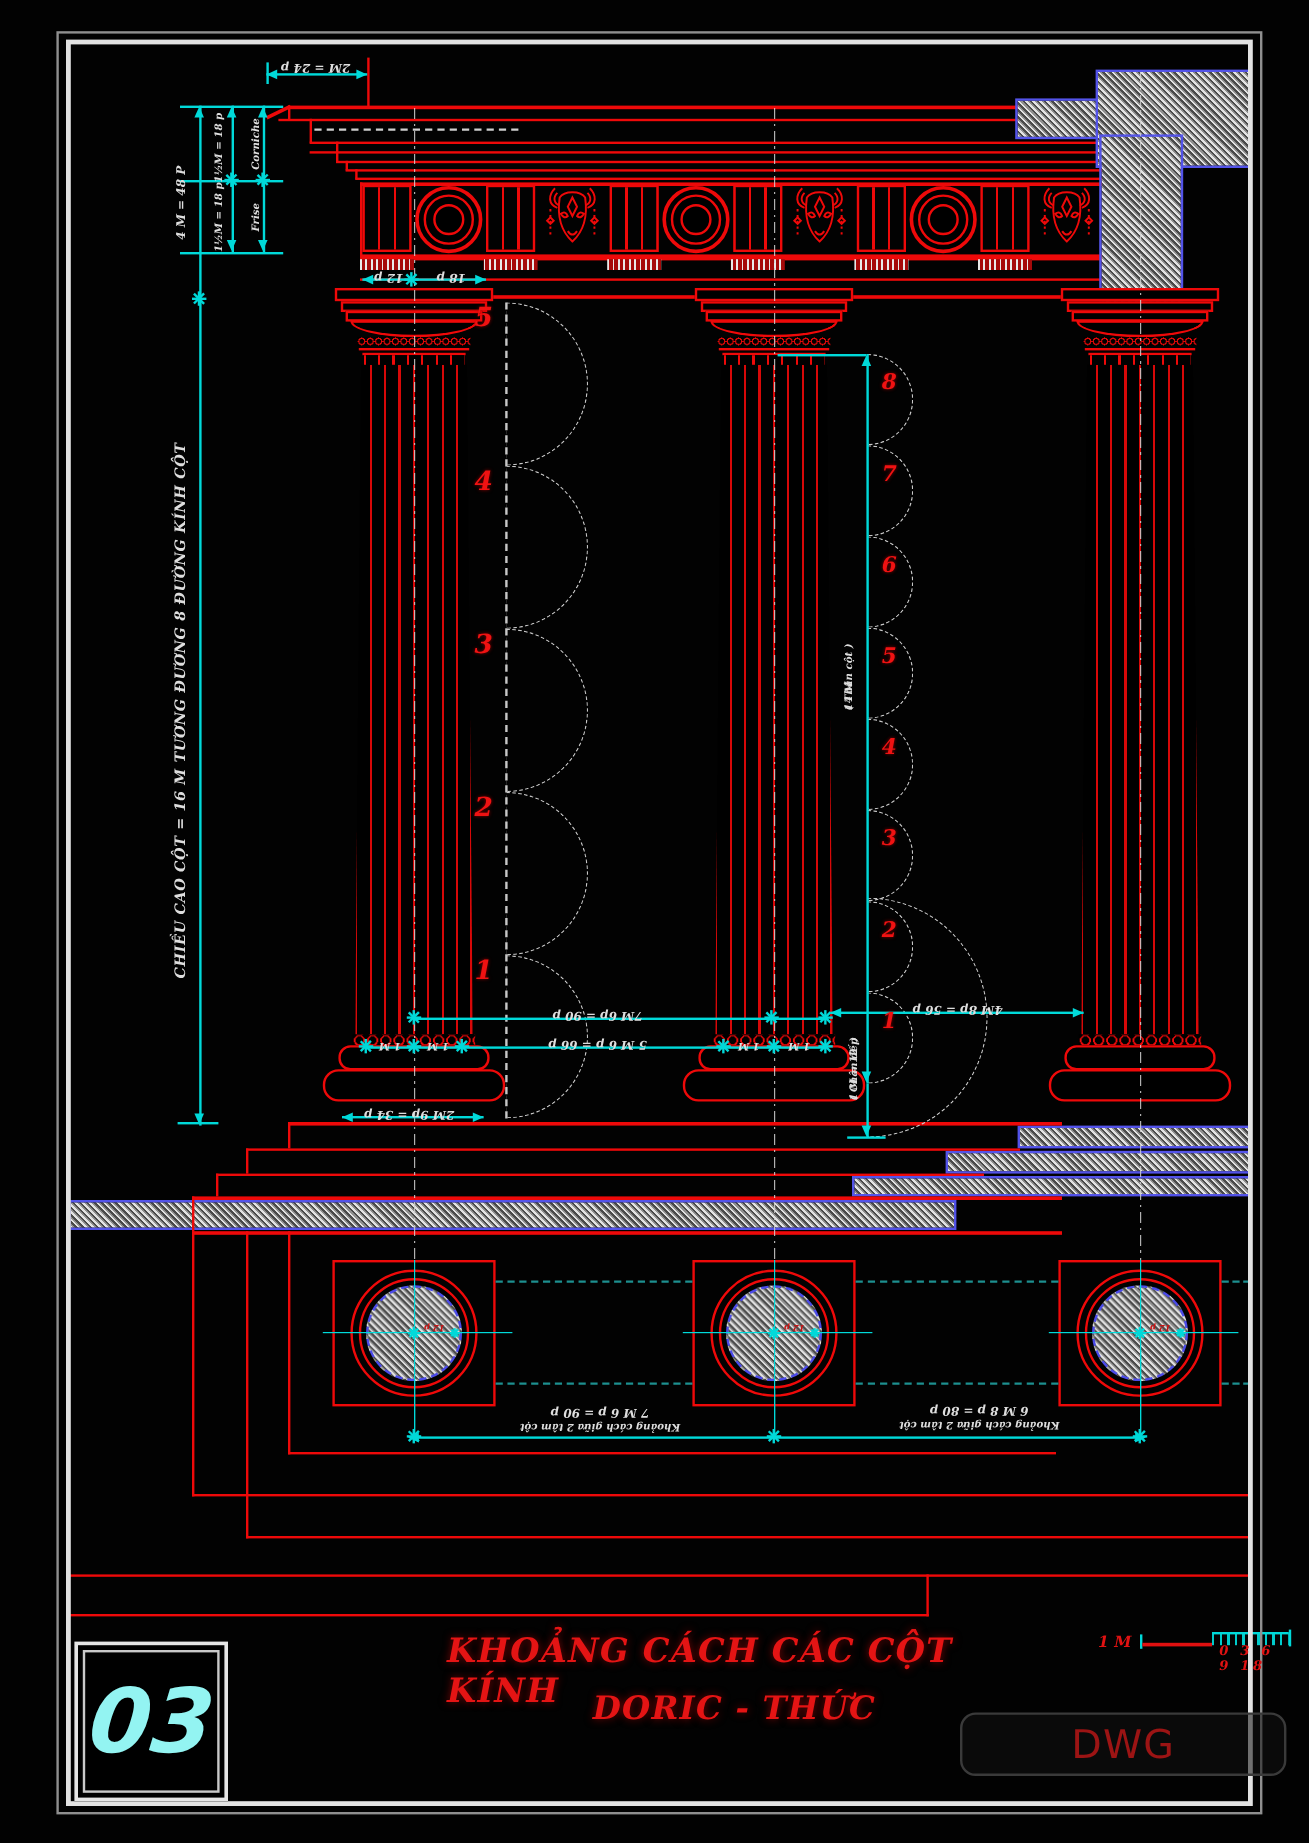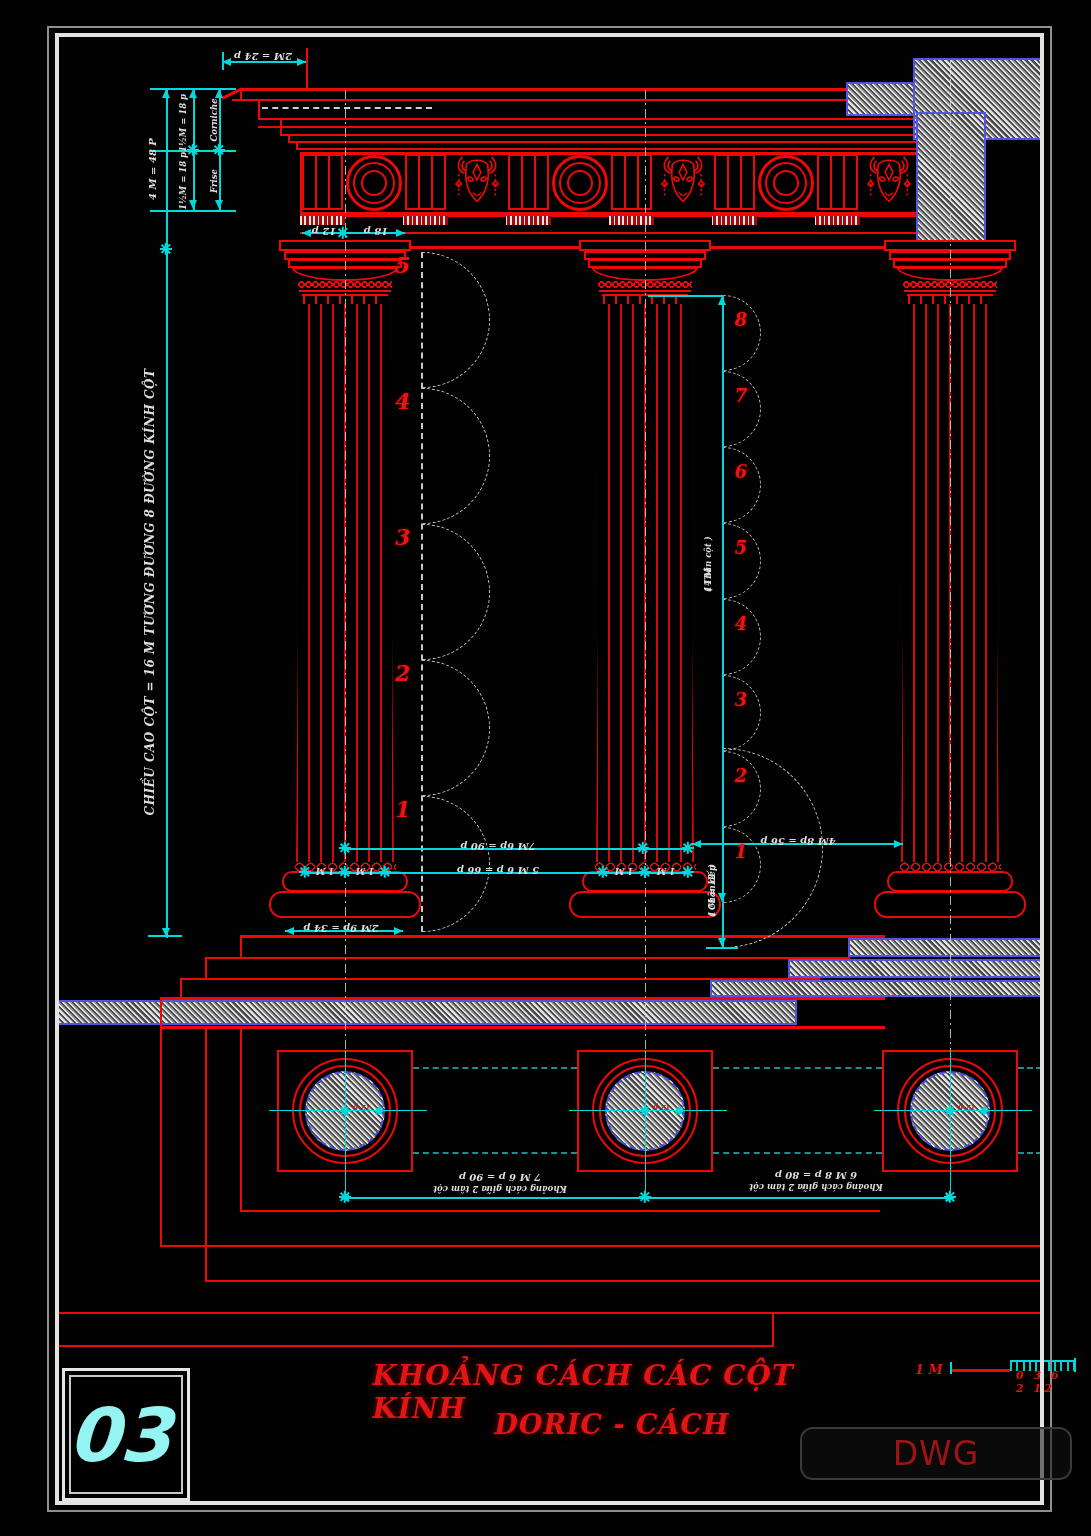--- a/index.html
+++ b/index.html
@@ -63,30 +63,30 @@
     <span>1 M = 12 p</span>
     <span>( Chân đế )</span>
   </div>
 
   <div class="t180" style="left:500px;top:1177px;">7 M 6 p = 90 p</div>
   <div class="t180 sm" style="left:500px;top:1189px;">Khoảng cách giữa 2 tâm cột</div>
   <div class="t180" style="left:816px;top:1175px;">6 M 8 p = 80 p</div>
   <div class="t180 sm" style="left:816px;top:1187px;">Khoảng cách giữa 2 tâm cột</div>
 
   <div class="title-line" style="left:612px;top:1392px;">KHOẢNG CÁCH CÁC CỘT KÍNH</div>
-  <div class="title-line" style="left:612px;top:1424px;font-size:27px;">DORIC - CÁCH</div>
+  <div class="title-line" style="left:612px;top:1424px;font-size:27px;">DORIC - THỨC</div>
 
   <div class="numbox" style="left:62px;top:1368px;width:128px;height:133px;">
     <div class="numbox-inner">
       <span>03</span>
     </div>
   </div>
 
   <div class="scale-label" style="left:929px;top:1369px;">1 M</div>
-  <div class="scale-ticks" style="left:1041px;top:1382px;">0 3 6 2 12</div>
+  <div class="scale-ticks" style="left:1041px;top:1382px;">0 3 6 9 18</div>
 
   <div class="wm" style="left:800px;top:1427px;width:272px;height:53px;border-radius:13px;">
     <span class="wm-b">DWG</span>
   </div>
 
 <div style="left: 240px; top: 88px; width: 692px; height: 2.5px; background: rgb(238, 9, 9); z-index: 2;"></div>
     <div style="left: 221px; top: 92px; width: 22px; height: 2.5px; background: rgb(238, 9, 9); transform: rotate(-26deg); z-index: 2;"></div>
     <div style="left: 232px; top: 99px; width: 700px; height: 2px; background: rgb(238, 9, 9); z-index: 2;"></div>
     <div style="left: 258px; top: 118px; width: 674px; height: 2px; background: rgb(238, 9, 9); z-index: 2;"></div>
     <div style="left: 258px; top: 126px; width: 674px; height: 2px; background: rgb(238, 9, 9); z-index: 2;"></div>

